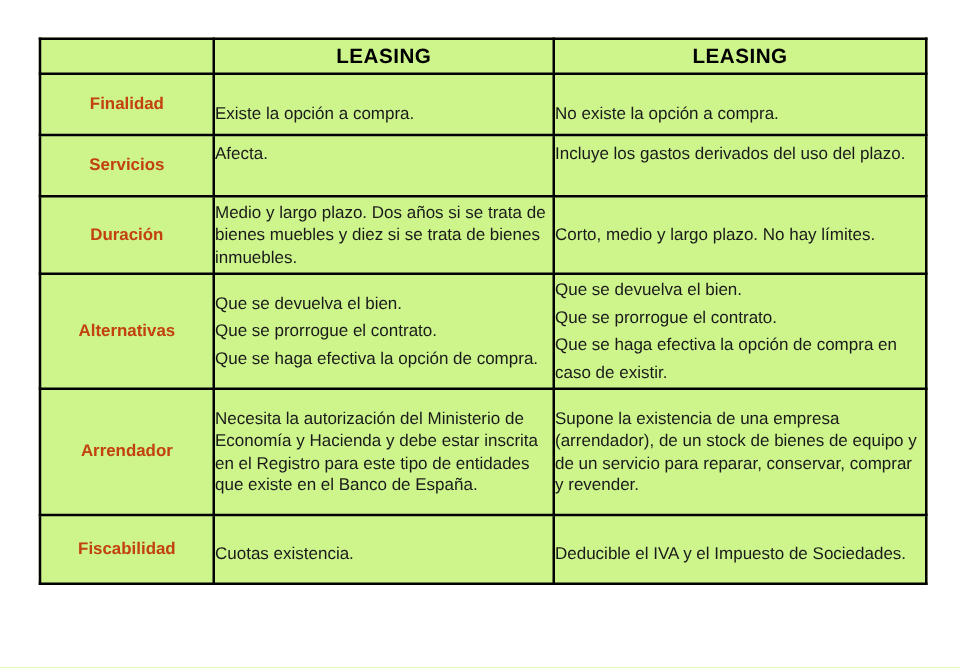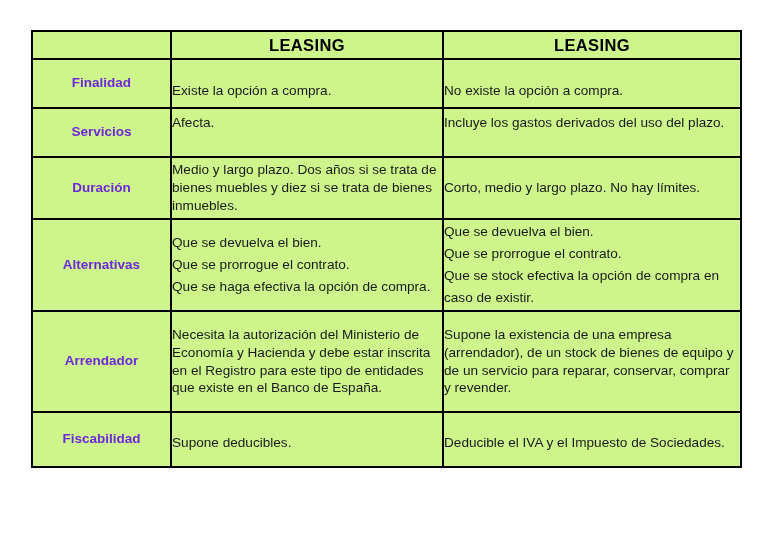--- a/index.html
+++ b/index.html
@@ -59,21 +59,21 @@
     letter-spacing: 0.4px;
     height: 26px;
     padding: 2px 4px 3px 4px;
   }
 
   
   .row-label {
     text-align: center;
     font-size: 13.5px;
     font-weight: bold;
-    color: #6d28d9;
+    color: #c2410c;
     padding: 4px 4px;
     line-height: 1.25;
   }
 
   
   .body-cell {
     text-align: left;
     font-size: 13.6px;
     font-weight: normal;
     color: #1a1a1a;
@@ -158,32 +158,32 @@
       <tr class="r-alternativas spaced">
         <td class="row-label">Alternativas</td>
         <td class="body-cell">
           <p>Que se devuelva el bien.</p>
           <p>Que se prorrogue el contrato.</p>
           <p>Que se haga efectiva la opción de compra.</p>
         </td>
         <td class="body-cell">
           <p>Que se devuelva el bien.</p>
           <p>Que se prorrogue el contrato.</p>
-          <p>Que se stock efectiva la opción de compra en caso de existir.</p>
+          <p>Que se haga efectiva la opción de compra en caso de existir.</p>
         </td>
       </tr>
 
       <tr class="r-arrendador">
         <td class="row-label">Arrendador</td>
         <td class="body-cell">Necesita la autorización del Ministerio de Economía y Hacienda y debe estar inscrita en el Registro para este tipo de entidades que existe en el Banco de España.</td>
         <td class="body-cell">Supone la existencia de una empresa (arrendador), de un stock de bienes de equipo y de un servicio para reparar, conservar, comprar y revender.</td>
       </tr>
 
       <tr class="r-fiscabilidad">
         <td class="row-label">Fiscabilidad</td>
-        <td class="body-cell">Supone deducibles.</td>
+        <td class="body-cell">Cuotas existencia.</td>
         <td class="body-cell">Deducible el IVA y el Impuesto de Sociedades.</td>
       </tr>
 
     </tbody>
   </table>
 
 </div>
 
 </body></html>

